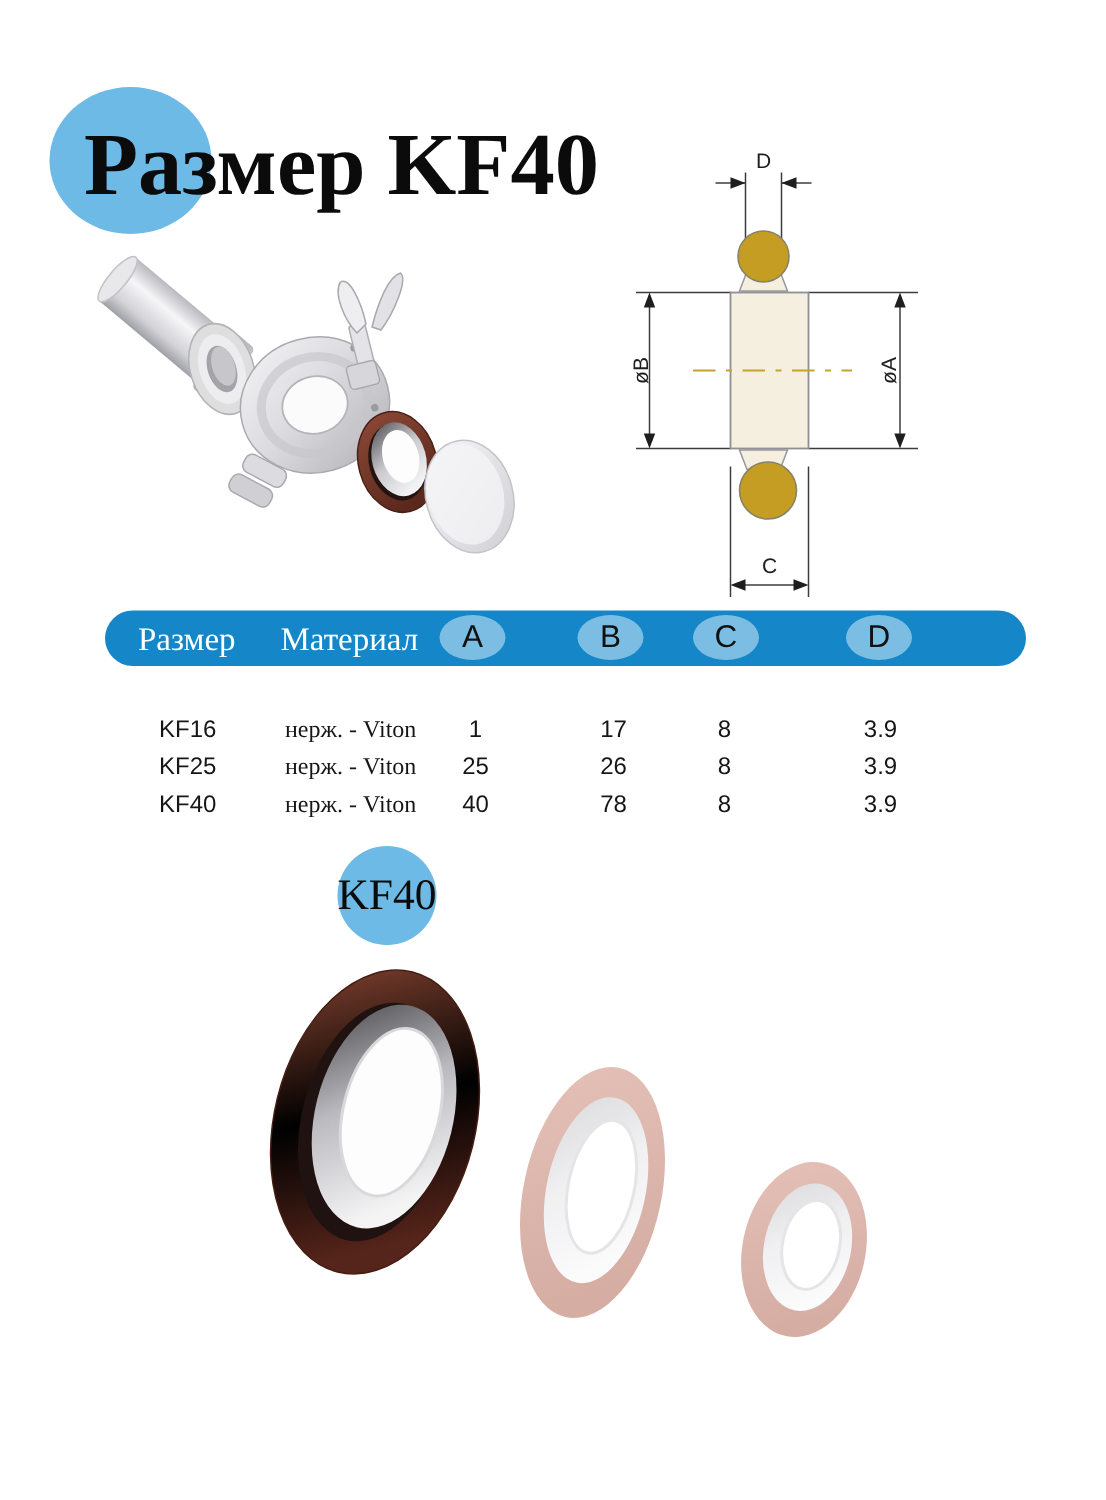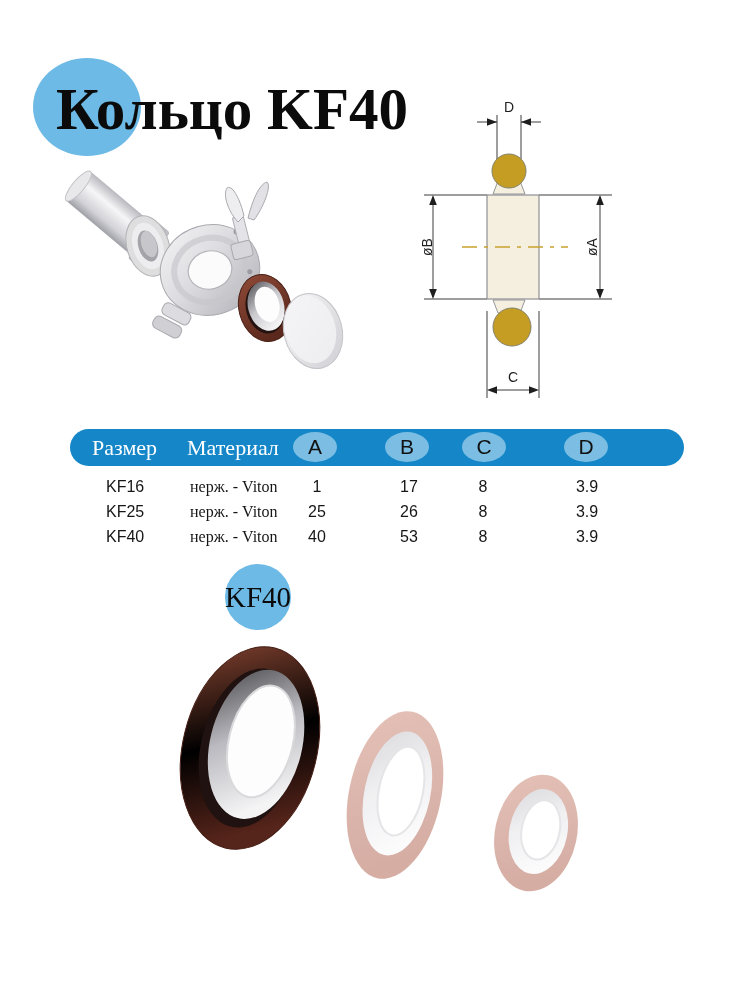--- a/index.html
+++ b/index.html
@@ -11,21 +11,21 @@
                 border-radius:50%;background:#6CBAE5;}
   .page-title{position:absolute;left:56px;top:80px;font-family:"Liberation Serif",serif;
               font-weight:bold;font-size:59px;line-height:1;color:#0b0b0b;white-space:nowrap;}
 
   
   .assembly-svg{position:absolute;left:60px;top:170px;}
   .diagram-svg{position:absolute;left:420px;top:85px;}
   .rings-svg{position:absolute;left:150px;top:630px;}
 
   
-  .table-header-bar{position:absolute;left:70px;top:429px;width:614px;height:37px;
+  .table-header-bar{position:absolute;left:70px;top:407px;width:614px;height:37px;
                     background:#1587C8;border-radius:18.5px;}
   .hdr-text{position:absolute;top:0;height:37px;line-height:37px;color:#ffffff;
             font-family:"Liberation Serif",serif;font-size:22px;}
   .hdr-size{left:22px;}
   .hdr-material{left:93px;margin-left:24px;}
   .dim-circle{position:absolute;top:3px;width:44px;height:30px;border-radius:50%;
               background:#7CBEE3;color:#111;font-size:21px;font-weight:500;
               display:flex;align-items:center;justify-content:center;}
   .dim-a{left:223px;} .dim-b{left:315px;} .dim-c{left:392px;} .dim-d{left:494px;}
 
@@ -43,21 +43,21 @@
   .kf40-badge span{font-family:"Liberation Serif",serif;font-size:29px;color:#0b0b0b;white-space:nowrap;}
 
   text{font-family:"Liberation Sans",sans-serif;}
 </style>
 </head>
 <body>
 
 <div class="page">
 
   <div class="title-circle"></div>
-  <div class="page-title">Кольцо KF40</div>
+  <div class="page-title">Размер KF40</div>
 
   <svg class="assembly-svg" width="340" height="230" viewBox="0 0 340 230">
     <defs>
       <linearGradient id="pipeG" x1="0" y1="0" x2="0" y2="1">
         <stop offset="0" stop-color="#b8b8be"></stop>
           <stop offset="0.35" stop-color="#f6f6f8"></stop>
         <stop offset="0.75" stop-color="#d2d2d7"></stop>
           <stop offset="1" stop-color="#9fa0a6"></stop>
       </linearGradient>
       <linearGradient id="clampG" x1="0" y1="0" x2="0.8" y2="1">
@@ -196,21 +196,21 @@
     <span class="cell cell-material">нерж. - Viton</span>
     <span class="cell cell-num col-a">25</span>
     <span class="cell cell-num col-b">26</span>
     <span class="cell cell-num col-c">8</span>
     <span class="cell cell-num col-d">3.9</span>
   </div>
   <div class="table-row row-2">
     <span class="cell cell-size">KF40</span>
     <span class="cell cell-material">нерж. - Viton</span>
     <span class="cell cell-num col-a">40</span>
-    <span class="cell cell-num col-b">53</span>
+    <span class="cell cell-num col-b">78</span>
     <span class="cell cell-num col-c">8</span>
     <span class="cell cell-num col-d">3.9</span>
   </div>
 
   <div class="kf40-badge">
     <span>KF40</span>
   </div>
 
   <svg class="rings-svg" width="450" height="270" viewBox="0 0 450 270">
     <defs>

